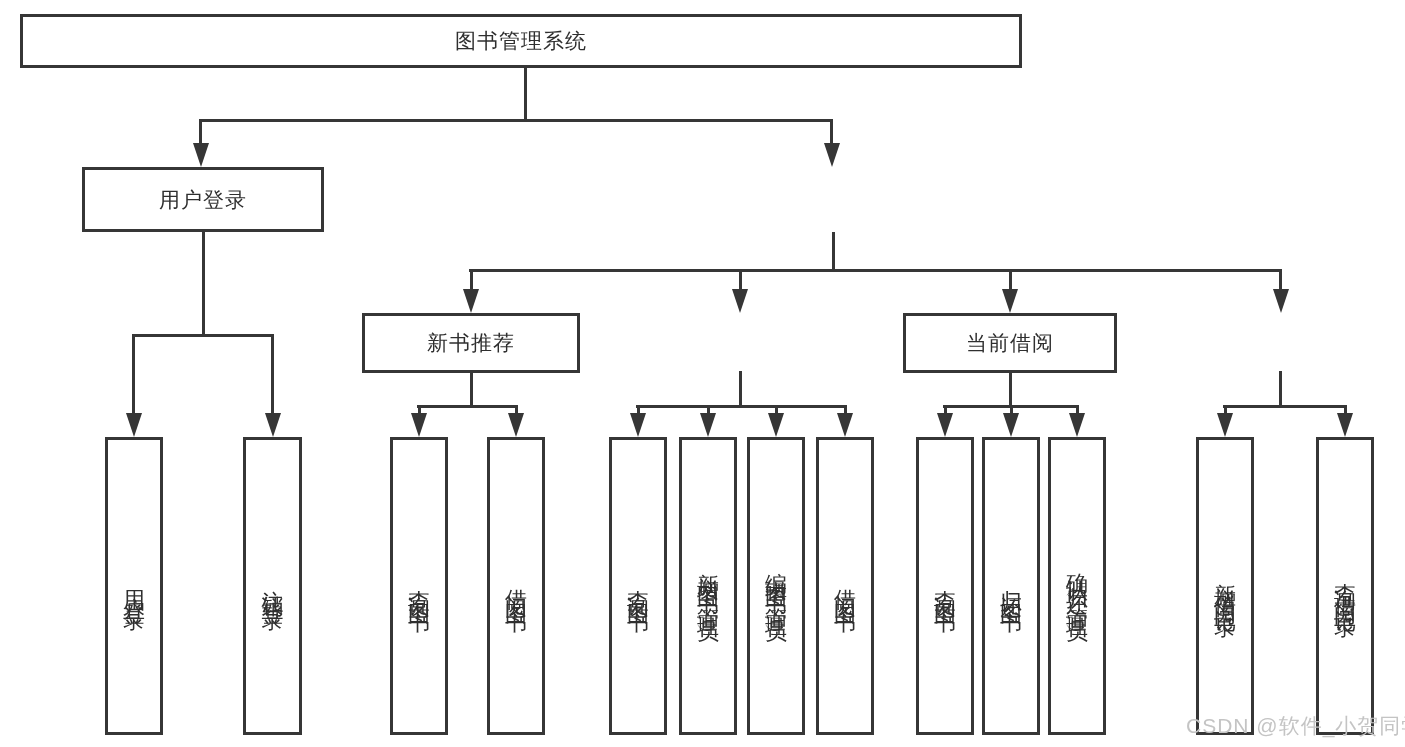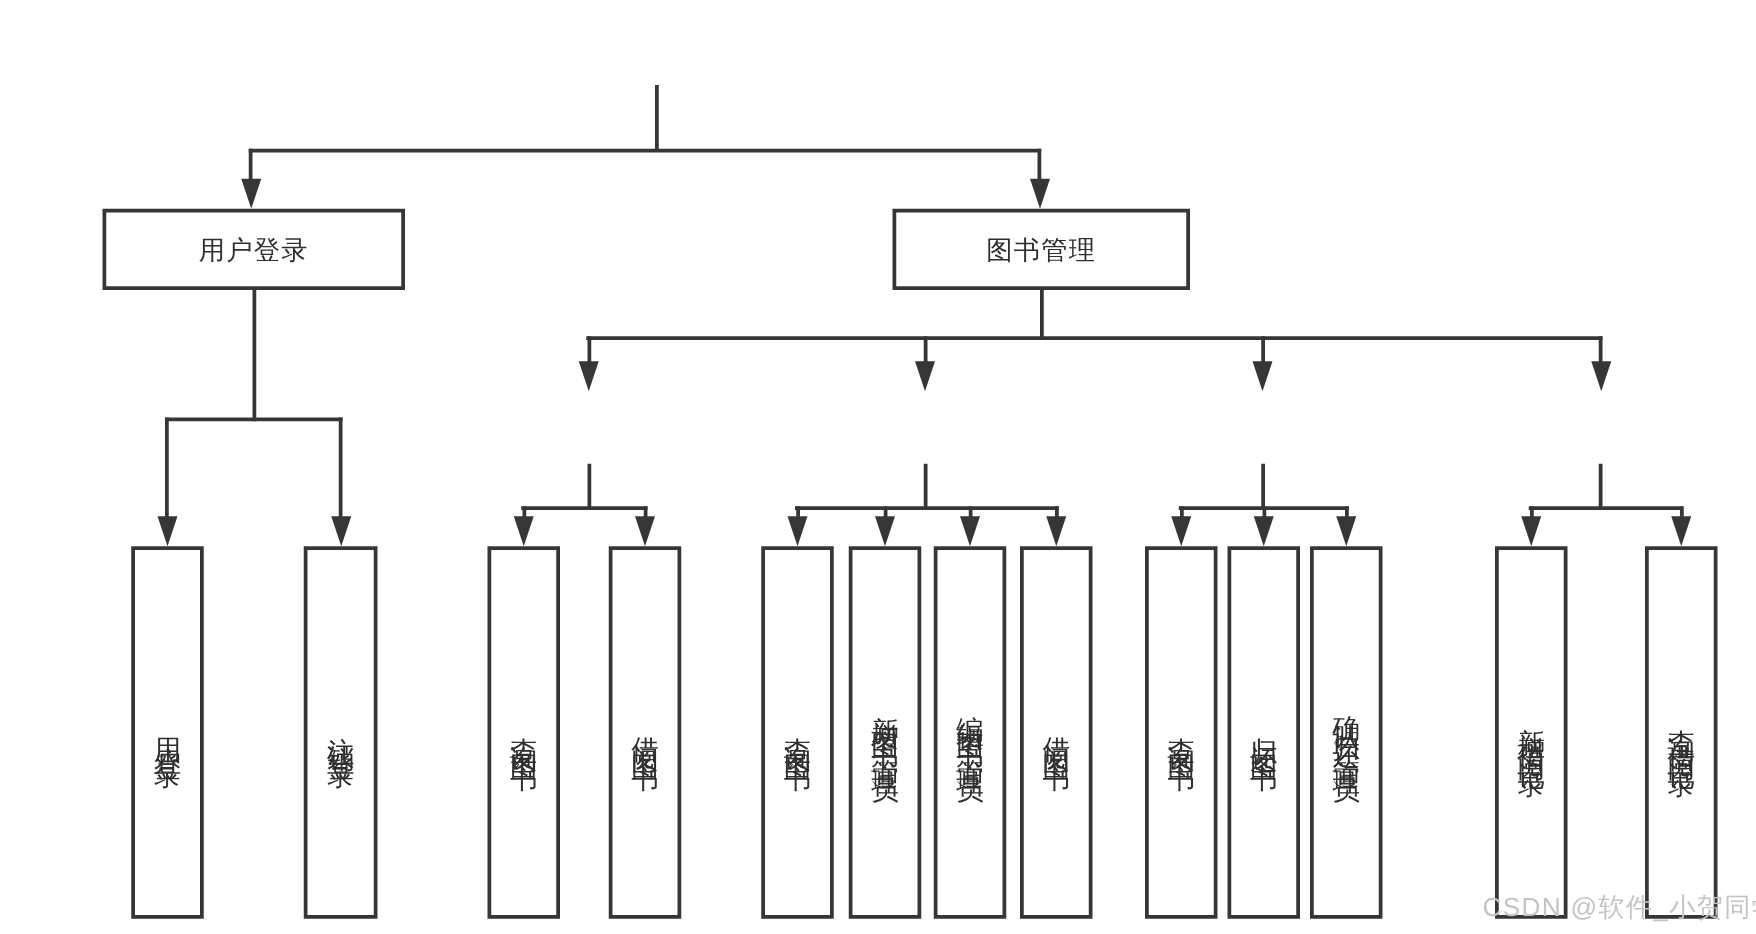--- a/index.html
+++ b/index.html
@@ -45,53 +45,59 @@
     letter-spacing:1px;
     color:var(--watermark,#c4c4c4);
     white-space:nowrap;
   }
 </style>
 </head>
 <body>
 
 <div id="canvas">
 
+  <div class="box" style="left:20px;top:14px;width:1002px;height:54px">
+    <span>图书管理系统</span>
+  </div>
 
   <div class="vline" style="left:523.5px;top:68px;height:53px"></div>
   <div class="hline" style="left:199px;top:119px;width:634px"></div>
   <div class="vline" style="left:199px;top:119px;height:28px"></div>
   <div class="arrow" style="left:192.5px;top:143px"></div>
   <div class="vline" style="left:830px;top:119px;height:28px"></div>
   <div class="arrow" style="left:823.5px;top:143px"></div>
 
   <div class="box" style="left:82px;top:167px;width:242px;height:65px">
     <span>用户登录</span>
-  </div>
-  <div class="box" style="left:714px;top:167px;width:238px;height:65px">
-    <span>图书管理</span>
   </div>
 
   <div class="vline" style="left:201.5px;top:232px;height:105px"></div>
   <div class="hline" style="left:132px;top:334px;width:142px"></div>
   <div class="vline" style="left:132px;top:334px;height:81px"></div>
   <div class="arrow" style="left:125.5px;top:413px"></div>
   <div class="vline" style="left:271px;top:334px;height:81px"></div>
   <div class="arrow" style="left:264.5px;top:413px"></div>
 
   <div class="vline" style="left:831.5px;top:232px;height:40px"></div>
   <div class="hline" style="left:469px;top:269px;width:813px"></div>
   <div class="vline" style="left:469.5px;top:269px;height:23px"></div>
   <div class="arrow" style="left:463px;top:289px"></div>
   <div class="vline" style="left:738.5px;top:269px;height:23px"></div>
   <div class="arrow" style="left:732px;top:289px"></div>
   <div class="vline" style="left:1008.5px;top:269px;height:23px"></div>
   <div class="arrow" style="left:1002px;top:289px"></div>
   <div class="vline" style="left:1279px;top:269px;height:23px"></div>
   <div class="arrow" style="left:1272.5px;top:289px"></div>
 
+  <div class="box" style="left:362px;top:313px;width:218px;height:60px">
+    <span>新书推荐</span>
+  </div>
+  <div class="box" style="left:903px;top:313px;width:214px;height:60px">
+    <span>当前借阅</span>
+  </div>
 
   <div class="vline" style="left:469.5px;top:371px;height:37px"></div>
   <div class="hline" style="left:417px;top:405px;width:101px"></div>
   <div class="vline" style="left:417.5px;top:405px;height:10px"></div>
   <div class="arrow" style="left:411px;top:413px"></div>
   <div class="vline" style="left:514.5px;top:405px;height:10px"></div>
   <div class="arrow" style="left:508px;top:413px"></div>
 
   <div class="vline" style="left:738.5px;top:371px;height:37px"></div>
   <div class="hline" style="left:636px;top:405px;width:211px"></div>

